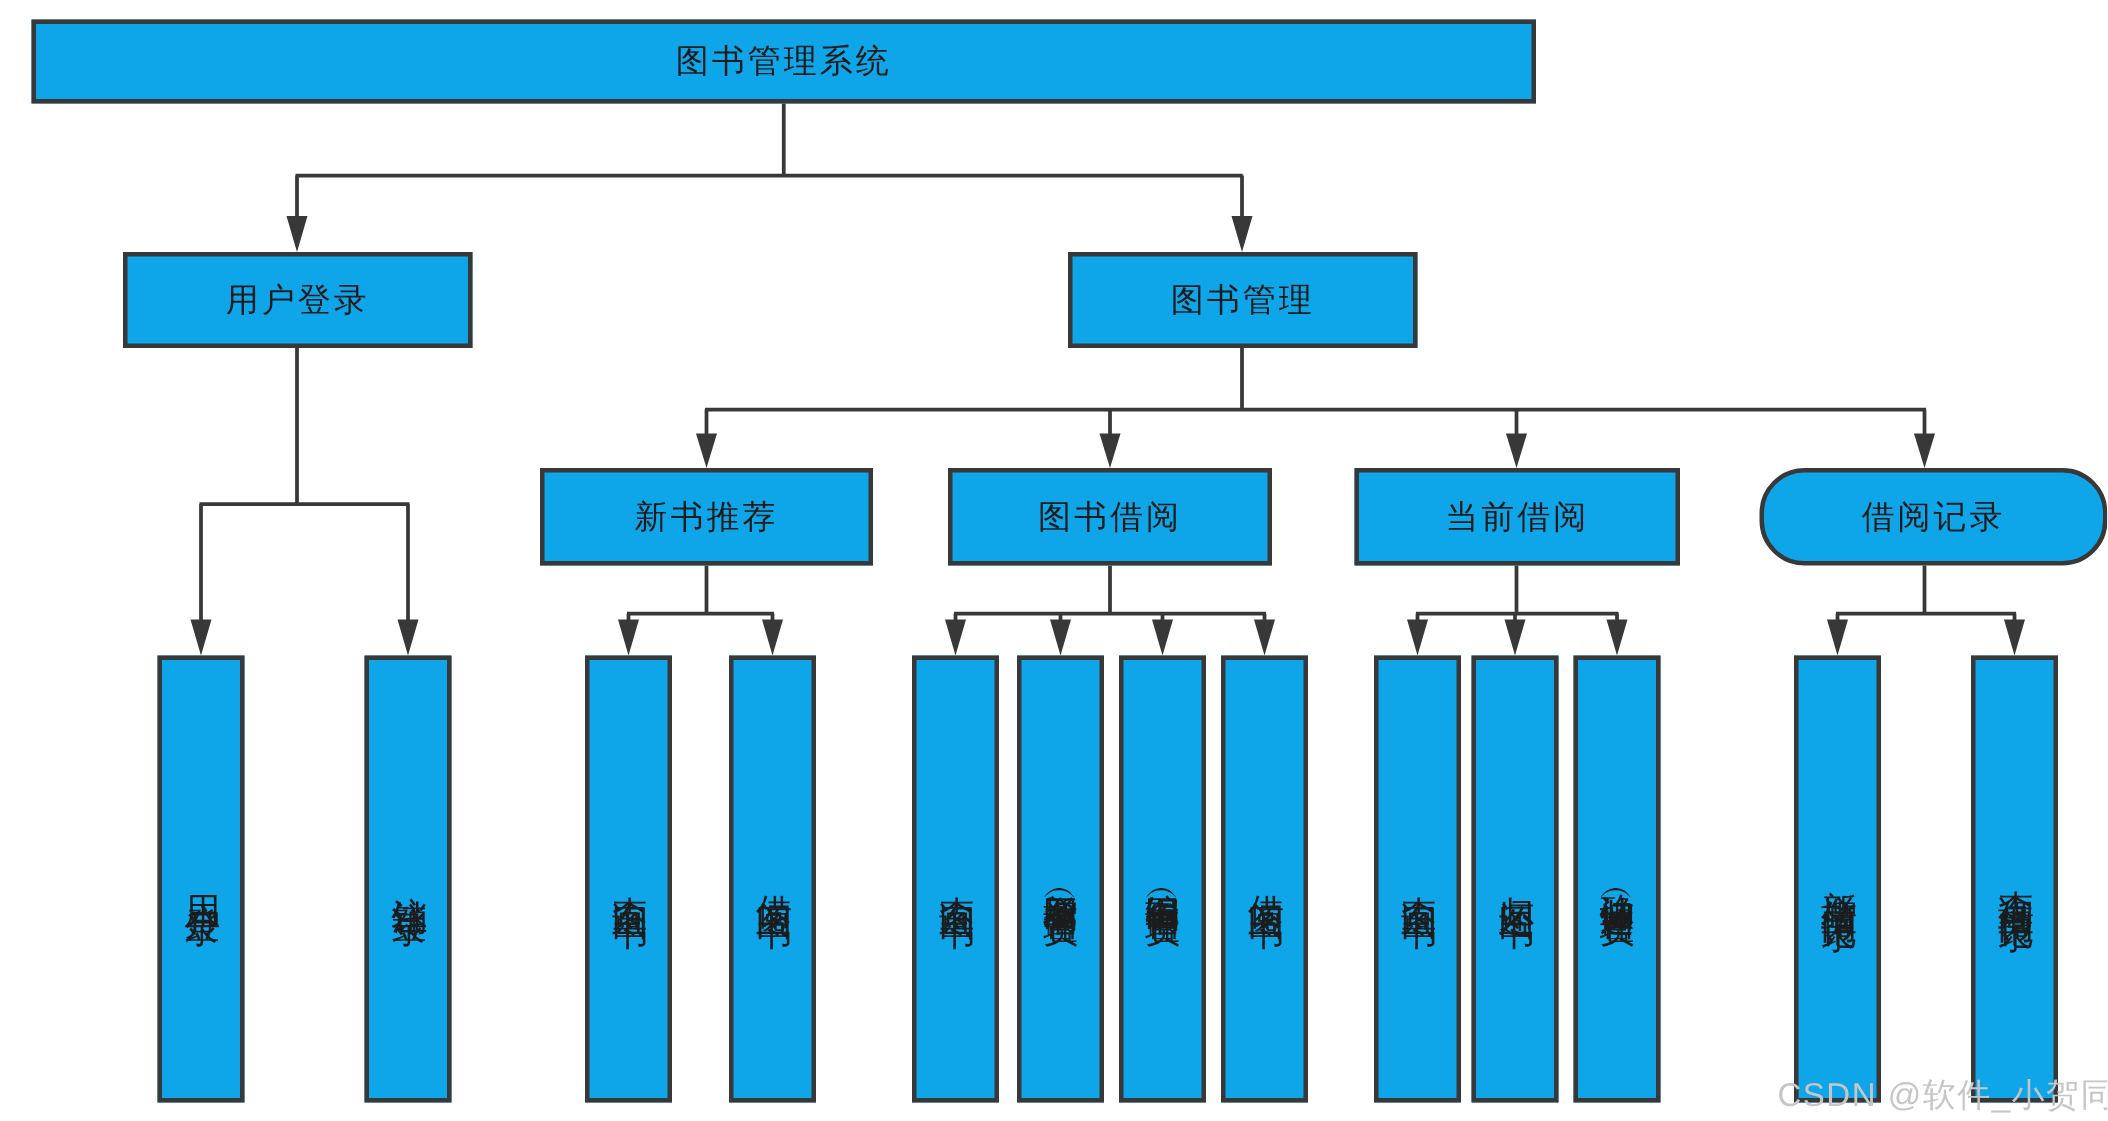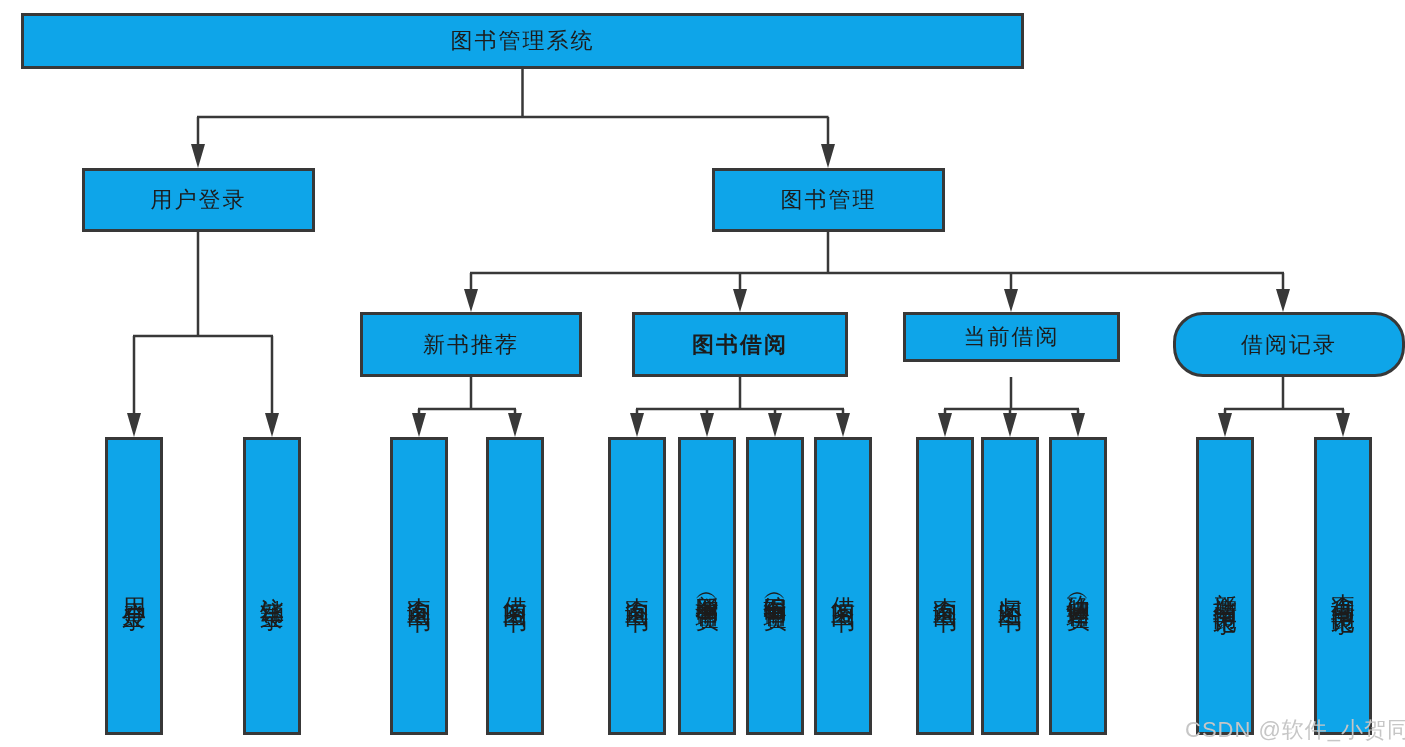--- a/index.html
+++ b/index.html
@@ -105,24 +105,24 @@
   <div class="node h" style="left:82px; top:168px; width:233px; height:64px;">
     <span>用户登录</span>
   </div>
   <div class="node h" style="left:360px; top:312px; width:222px; height:65px;">
     <span>新书推荐</span>
   </div>
 
   <div class="node h" style="left:712px; top:168px; width:233px; height:64px;">
     <span>图书管理</span>
   </div>
-  <div class="node h" style="left:632px; top:312px; width:216px; height:65px;font-weight:bold;">
+  <div class="node h" style="left:632px; top:312px; width:216px; height:65px;">
     <span>图书借阅</span>
   </div>
-  <div class="node h" style="left:903px; top:312px; width:217px; height:50px;">
+  <div class="node h" style="left:903px; top:312px; width:217px; height:65px;">
     <span>当前借阅</span>
   </div>
   <div class="node h" style="left:1173px; top:312px; width:232px; height:65px;border-radius:30px;">
     <span>借阅记录</span>
   </div>
 
   <div class="node leaf" style="left:105px;">
     <span class="vtext">用户登录</span>
   </div>
   <div class="node leaf" style="left:243px;">

